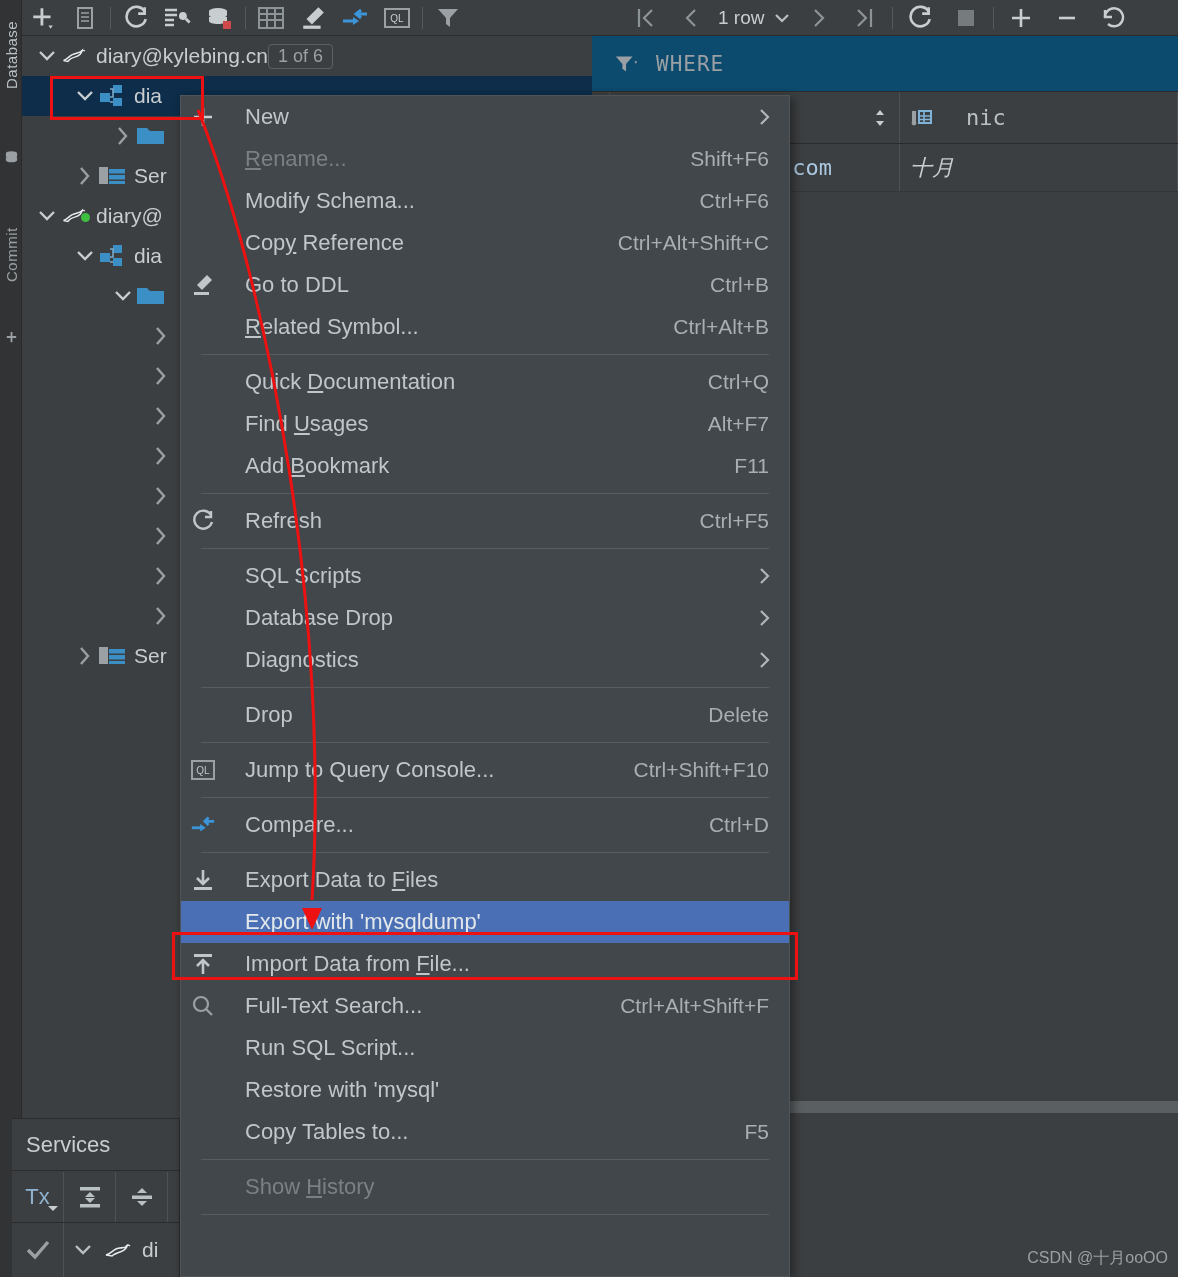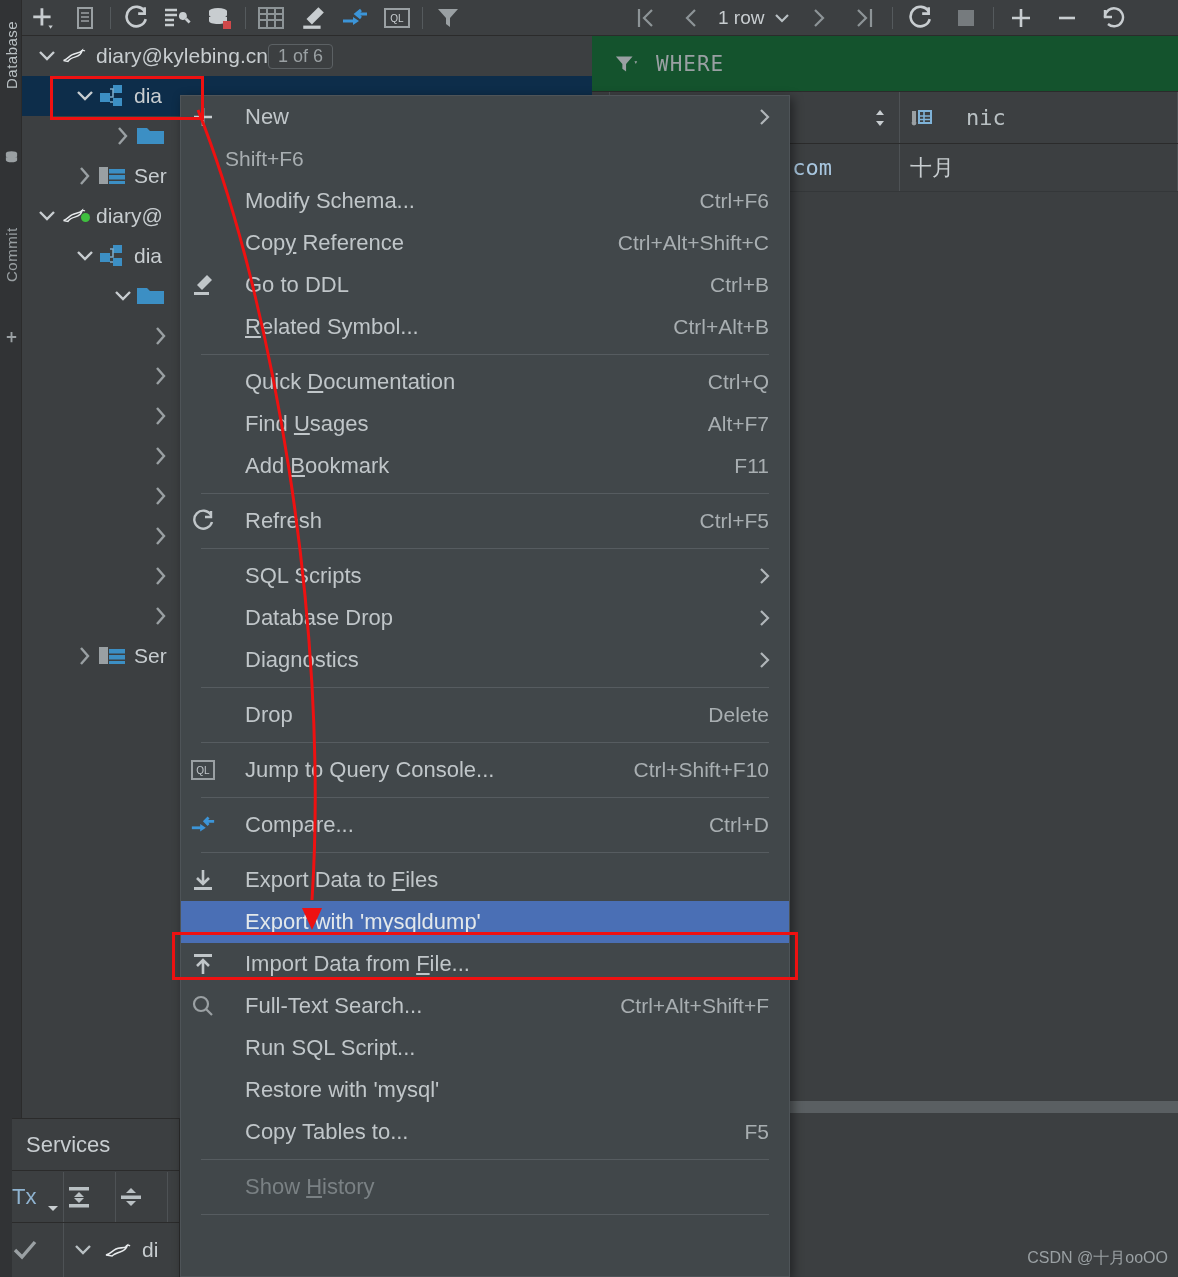--- a/index.html
+++ b/index.html
@@ -58,31 +58,31 @@
   .ticon { width: 30px; display:flex; align-items:center; justify-content:center; flex:none; }
   .tlabel { padding-left: 6px; overflow: hidden; }
   .badge {
     border: 1px solid #5c6164; border-radius: 4px;
     color: #9aa0a3; font-size: 18px; padding: 1px 9px;
   }
   .dot { position: absolute; width: 9px; height: 9px; border-radius: 50%; background: #3fbf3f; }
 
   
   .resultpane { position: absolute; left: 592px; top: 36px; width: 586px; height: 1064px; background: #3c3f41; }
-  .whererow { height: 56px; display: flex; align-items: center; padding-left: 22px; background: #14532d;
+  .whererow { height: 56px; display: flex; align-items: center; padding-left: 22px; background: #0c4a6e;
               border-bottom: 1px solid #2b2b2b; }
   .wherelabel { color: #9aa0a3; font-size: 21px; letter-spacing: 1px;
                 font-family: "DejaVu Sans Mono", monospace; padding-left: 16px; }
   .gridhead { display: flex; height: 52px; background: #3c3f41; border-bottom: 1px solid #2b2b2b; }
   .ghcell { display: flex; align-items: center; border-right: 1px solid #4e5255; padding: 0 10px;
             color: #b9c0c3; font-size: 22px; font-family: "DejaVu Sans Mono", monospace; position: relative; gap: 24px; }
   .gridrow { display: flex; height: 48px; border-bottom: 1px solid #343739; }
   .gcell { display: flex; align-items: center; border-right: 1px solid #4e5255; padding: 0 10px;
            color: #a9c7e0; font-size: 22px; font-family: "DejaVu Sans Mono", monospace; }
-  .gcell.cjk { color: #c8cdd0; font-family: "DejaVu Sans", sans-serif; }
+  .gcell.cjk { color: #c8cdd0; font-family: "DejaVu Sans", sans-serif; font-style: italic; }
 
   
   .menu {
     position: absolute; left: 180px; top: 95px; width: 610px; height: 1182px;
     background: #41474a; border: 1px solid #4e5458;
     box-shadow: 3px 3px 10px rgba(0,0,0,.45); z-index: 40;
   }
   .mi { position: relative; height: 42px; display: flex; align-items: center;
         color: #c0c6c9; font-size: 22px; }
   .mi.disabled { color: #7a8184; }
@@ -99,21 +99,21 @@
   .anno-svg { position: absolute; left: 0; top: 0; width: 1178px; height: 1277px; z-index: 55; pointer-events: none; }
 
   
   .services {
     position: absolute; left: 12px; top: 1118px; width: 168px; height: 200px;
     background: #3c3f41; border-top: 1px solid #2b2b2b; border-right: 1px solid #2b2b2b; z-index: 30;
   }
   .svc-title { height: 52px; display: flex; align-items: center; padding-left: 14px;
                color: #c8cdd0; font-size: 22px; border-bottom: 1px solid #2b2b2b; }
   .svc-toolbar { height: 52px; display: flex; align-items: center; border-bottom: 1px solid #2b2b2b; }
-  .svc-btn { width: 52px; height: 50px; display:flex; align-items:center; justify-content:flex-start;
+  .svc-btn { width: 52px; height: 50px; display:flex; align-items:center; justify-content:center;
              border-right: 1px solid #4e5255; position: relative; }
   .svc-tree { height: 54px; display: flex; align-items: center; }
   .svc-tx { color: #8fb3d0; font-size: 22px; }
 
   
   .hscroll { position: absolute; left: 600px; top: 1100px; width: 578px; height: 14px;
              background: #3c3f41; }
   .hscroll .thumb { position: absolute; left: 0; top: 1px; width: 578px; height: 12px; background: #5a5f62; }
 
   .watermark { position: absolute; right: 10px; bottom: 8px; color: #9aa0a3; font-size: 16px; z-index: 70; }
@@ -582,20 +582,21 @@
           </span>
           <span class="mlabel">New</span>
           <span class="marrow">
             <svg width="14" height="20" viewBox="0 0 14 20">
               <path d="M4 3l7 7-7 7" stroke="#b0b6b9" stroke-width="2.2" fill="none"></path>
             </svg>
           </span>
         </div>
         <div class="mi disabled">
           <span class="micon"></span>
+          <span class="mlabel"><u>R</u>ename...</span>
           <span class="mshort">Shift+F6</span>
         </div>
         <div class="mi">
           <span class="micon"></span>
           <span class="mlabel">Modify Schema...</span>
           <span class="mshort">Ctrl+F6</span>
         </div>
         <div class="mi">
           <span class="micon"></span>
           <span class="mlabel">Cop<u>y</u> Reference</span>

